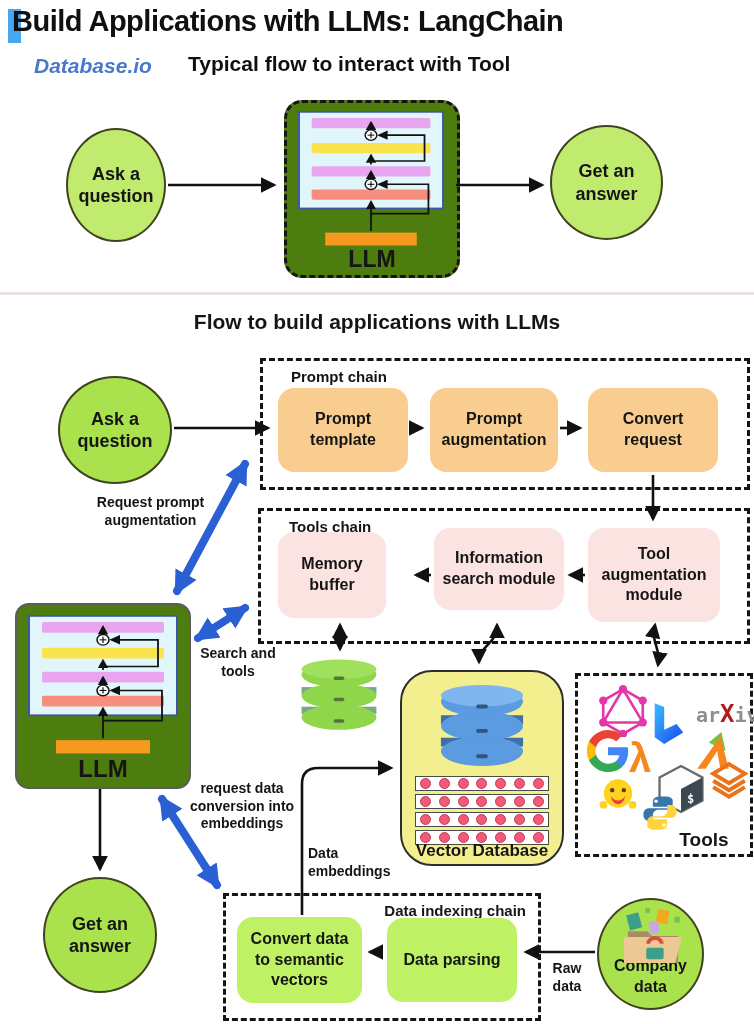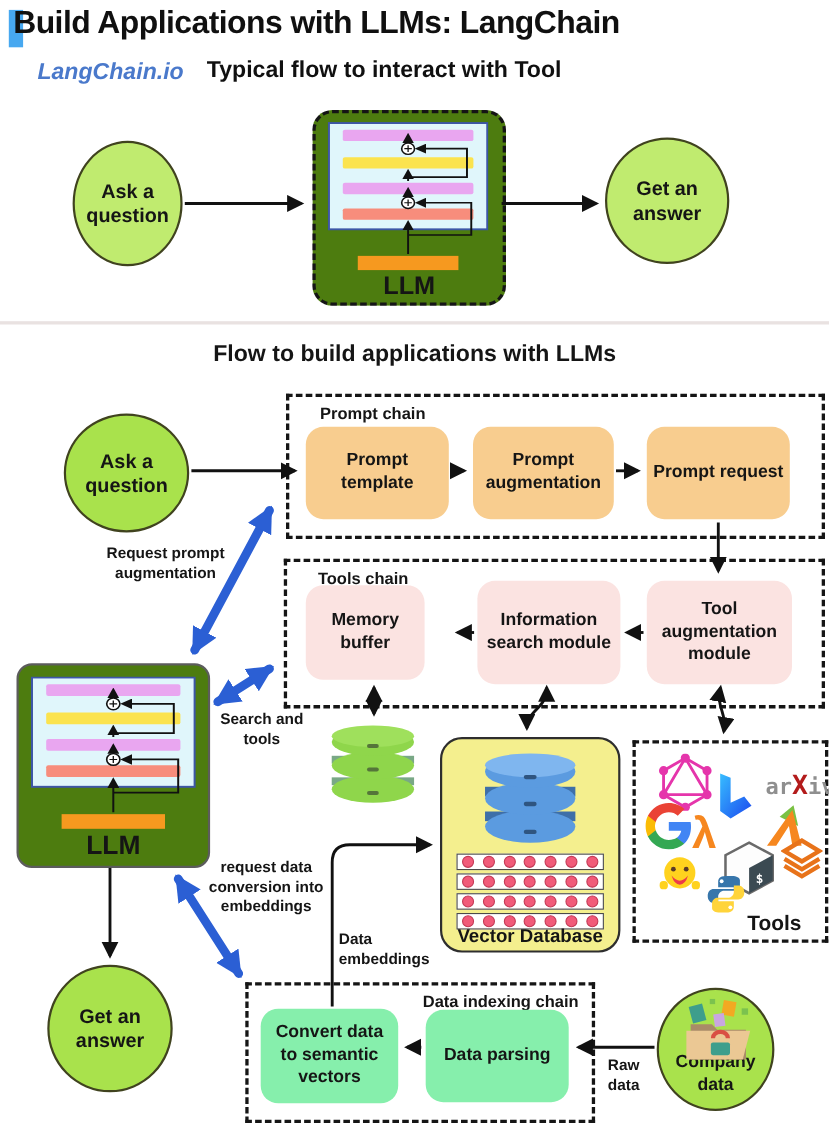--- a/index.html
+++ b/index.html
@@ -33,25 +33,25 @@
   
   .chain{border:3px dashed #151515;z-index:1;background:transparent;}
   .chain-label{position:absolute;font-size:15px;font-weight:800;}
 
   
   .step{border-radius:16px;display:flex;align-items:center;justify-content:center;
         text-align:center;font-size:16px;font-weight:800;line-height:1.3;z-index:2;
         padding:4px;box-sizing:border-box;}
   .orange{background:#F8CD8F;}
   .pink{background:#FBE3E1;}
-  .cyan{background:#86efac;}
+  .cyan{background:#bef264;}
 
   
   .vdb{left:400px;top:670px;width:160px;height:192px;background:#F4EF8E;border:2px solid #2e2e2e;
-       border-radius:20px;z-index:2;}
+       border-radius:32px;z-index:2;}
   .vrow{position:absolute;left:13px;width:134px;height:15px;background:#fff;border:1px solid #4a4a4a;
         display:flex;align-items:center;justify-content:space-around;box-sizing:border-box;}
   .dot{width:11px;height:11px;border-radius:50%;background:#F15B79;border:1.5px solid #C43A55;box-sizing:border-box;}
   .vdb-label{position:absolute;left:0;bottom:3px;width:100%;text-align:center;font-size:17px;font-weight:800;}
 
   
   .tools-box{left:575px;top:673px;width:172px;height:178px;}
   .tools-label{position:absolute;left:0;bottom:3px;width:100%;text-align:center;font-size:19px;font-weight:800;padding-left:40px;}
   .arxiv{font-family:"DejaVu Sans Mono",monospace;font-size:20px;font-weight:700;color:#8F8F8F;z-index:3;}
   .arxiv .rx{color:#B31B1B;font-size:24px;font-weight:800;}
@@ -63,21 +63,21 @@
 
   .icon{z-index:3;}
 </style>
 </head>
 <body>
 
 <div id="stage">
 
   <div class="abs accent-bar"></div>
   <div class="abs title">Build Applications with LLMs: LangChain</div>
-  <div class="abs brand">LangChain.io</div>
+  <div class="abs brand">Database.io</div>
   <div class="abs subtitle">Typical flow to interact with Tool</div>
 
   <div class="abs circle light" style="left:66px;top:128px;width:100px;height:114px;">Ask a question</div>
 
   <div class="abs llm-box dashed" style="left:284px;top:100px;width:170px;height:172px;">
     <svg class="abs" style="left:11px;top:8px;" width="146" height="138" viewBox="0 0 150 160" preserveAspectRatio="none">
       <defs>
         <marker id="tah1" markerWidth="6" markerHeight="6" refX="4.5" refY="3" orient="auto">
           <path d="M0,0 L6,3 L0,6 Z" fill="#111"></path>
         </marker>
@@ -109,27 +109,27 @@
   <div class="abs divider"></div>
   <div class="abs heading2">Flow to build applications with LLMs</div>
 
   <div class="abs circle deep" style="left:58px;top:376px;width:114px;height:108px;">Ask a question</div>
 
   <div class="abs chain" style="left:260px;top:358px;width:484px;height:126px;">
     <div class="chain-label" style="left:28px;top:7px;">Prompt chain</div>
   </div>
   <div class="abs step orange" style="left:278px;top:388px;width:130px;height:84px;">Prompt template</div>
   <div class="abs step orange" style="left:430px;top:388px;width:128px;height:84px;">Prompt augmentation</div>
-  <div class="abs step orange" style="left:588px;top:388px;width:130px;height:84px;">Prompt request</div>
+  <div class="abs step orange" style="left:588px;top:388px;width:130px;height:84px;">Convert request</div>
 
   <div class="abs chain" style="left:258px;top:508px;width:486px;height:130px;">
     <div class="chain-label" style="left:28px;top:7px;">Tools chain</div>
   </div>
   <div class="abs step pink" style="left:278px;top:532px;width:108px;height:86px;">Memory buffer</div>
-  <div class="abs step pink" style="left:434px;top:528px;width:130px;height:94px;">Information search module</div>
+  <div class="abs step pink" style="left:434px;top:528px;width:130px;height:82px;">Information search module</div>
   <div class="abs step pink" style="left:588px;top:528px;width:132px;height:94px;">Tool augmentation module</div>
 
   <div class="abs llm-box solid" style="left:15px;top:603px;width:172px;height:182px;">
     <svg class="abs" style="left:11px;top:10px;" width="150" height="142" viewBox="0 0 150 160" preserveAspectRatio="none">
       <defs>
         <marker id="tah2" markerWidth="6" markerHeight="6" refX="4.5" refY="3" orient="auto">
           <path d="M0,0 L6,3 L0,6 Z" fill="#111"></path>
         </marker>
       </defs>
       <rect x="1" y="1" width="148" height="112" fill="#E0F6FB" stroke="#3D56A6" stroke-width="2"></rect>

